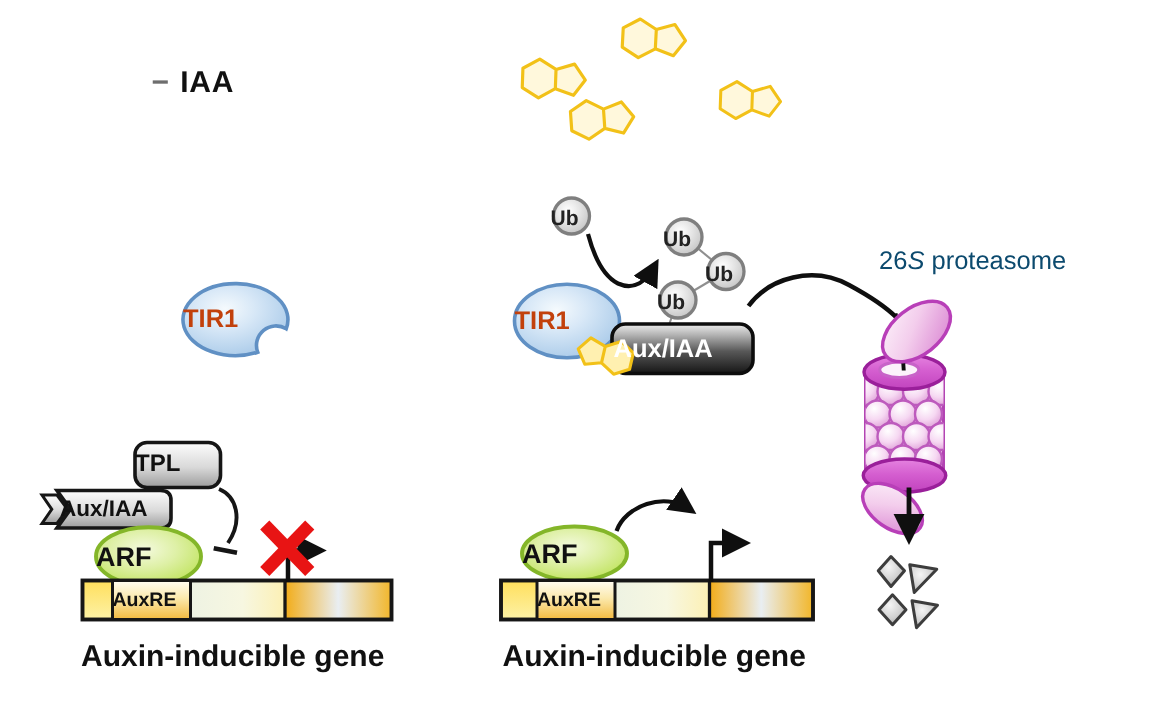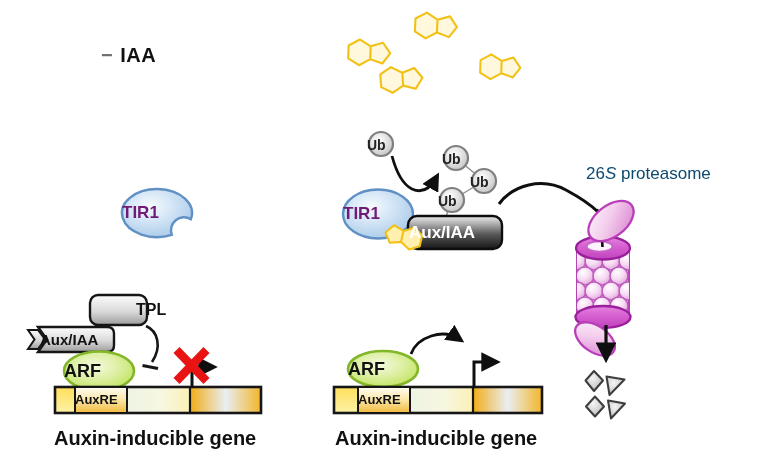--- a/index.html
+++ b/index.html
@@ -4,21 +4,21 @@
 <style>
   html,body{margin:0;padding:0;background:#fff;}
   .stage{position:relative;width:768px;height:472px;background:#fff;overflow:hidden;
          font-family:"Liberation Sans",sans-serif;}
   .art{position:absolute;left:0;top:0;}
   .lbl{position:absolute;font-weight:bold;color:#111;
        line-height:1;white-space:nowrap;}
   .cond{font-size:20px;letter-spacing:.5px;}
   .cond .sign{color:#6e6e6e;margin-right:7px;}
   .cond.plus .sign{color:#111;}
-  .tir1{font-size:17px;color:#701a75;}
+  .tir1{font-size:17px;color:#c2410c;}
   .tpl{font-size:16px;}
   .auxiaa{font-size:15px;}
   .auxiaa-dark{font-size:17px;color:#ffffff;}
   .ub{font-size:14px;color:#222;}
   .arf{font-size:18px;}
   .auxre{font-size:13px;font-weight:bold;}
   .gene{font-size:20px;}
   .prot{font-size:17px;font-weight:normal;color:#0c4a6e;}
   .prot .it{font-style:italic;}
 </style>
@@ -215,21 +215,21 @@
 
   <path d="M 474,388 L 474,362 L 494,362" fill="none" stroke="#0f0f0f" stroke-width="3" marker-end="url(#mArrow)"></path>
 </svg>
 
 <div class="lbl cond" style="left:101px;top:45px;width:80px;"><span class="sign">−</span><span>IAA</span></div>
 
 
 <div class="lbl tir1" style="left:122px;top:204px;width:70px;">TIR1</div>
 <div class="lbl tir1" style="left:343px;top:205px;width:70px;">TIR1</div>
 
-<div class="lbl tpl" style="left:90px;top:302px;width:57px;padding-left:46px;">TPL</div>
+<div class="lbl tpl" style="left:90px;top:302px;width:57px;">TPL</div>
 
 <div class="lbl auxiaa" style="left:40px;top:332px;width:74px;">Aux/IAA</div>
 <div class="lbl auxiaa-dark" style="left:409px;top:224px;width:94px;">Aux/IAA</div>
 
 <div class="lbl ub" style="left:367px;top:138px;width:28px;">Ub</div>
 <div class="lbl ub" style="left:442px;top:152px;width:28px;">Ub</div>
 <div class="lbl ub" style="left:470px;top:175px;width:28px;">Ub</div>
 <div class="lbl ub" style="left:438px;top:194px;width:28px;">Ub</div>
 
 <div class="lbl arf" style="left:64px;top:362px;width:70px;">ARF</div>

